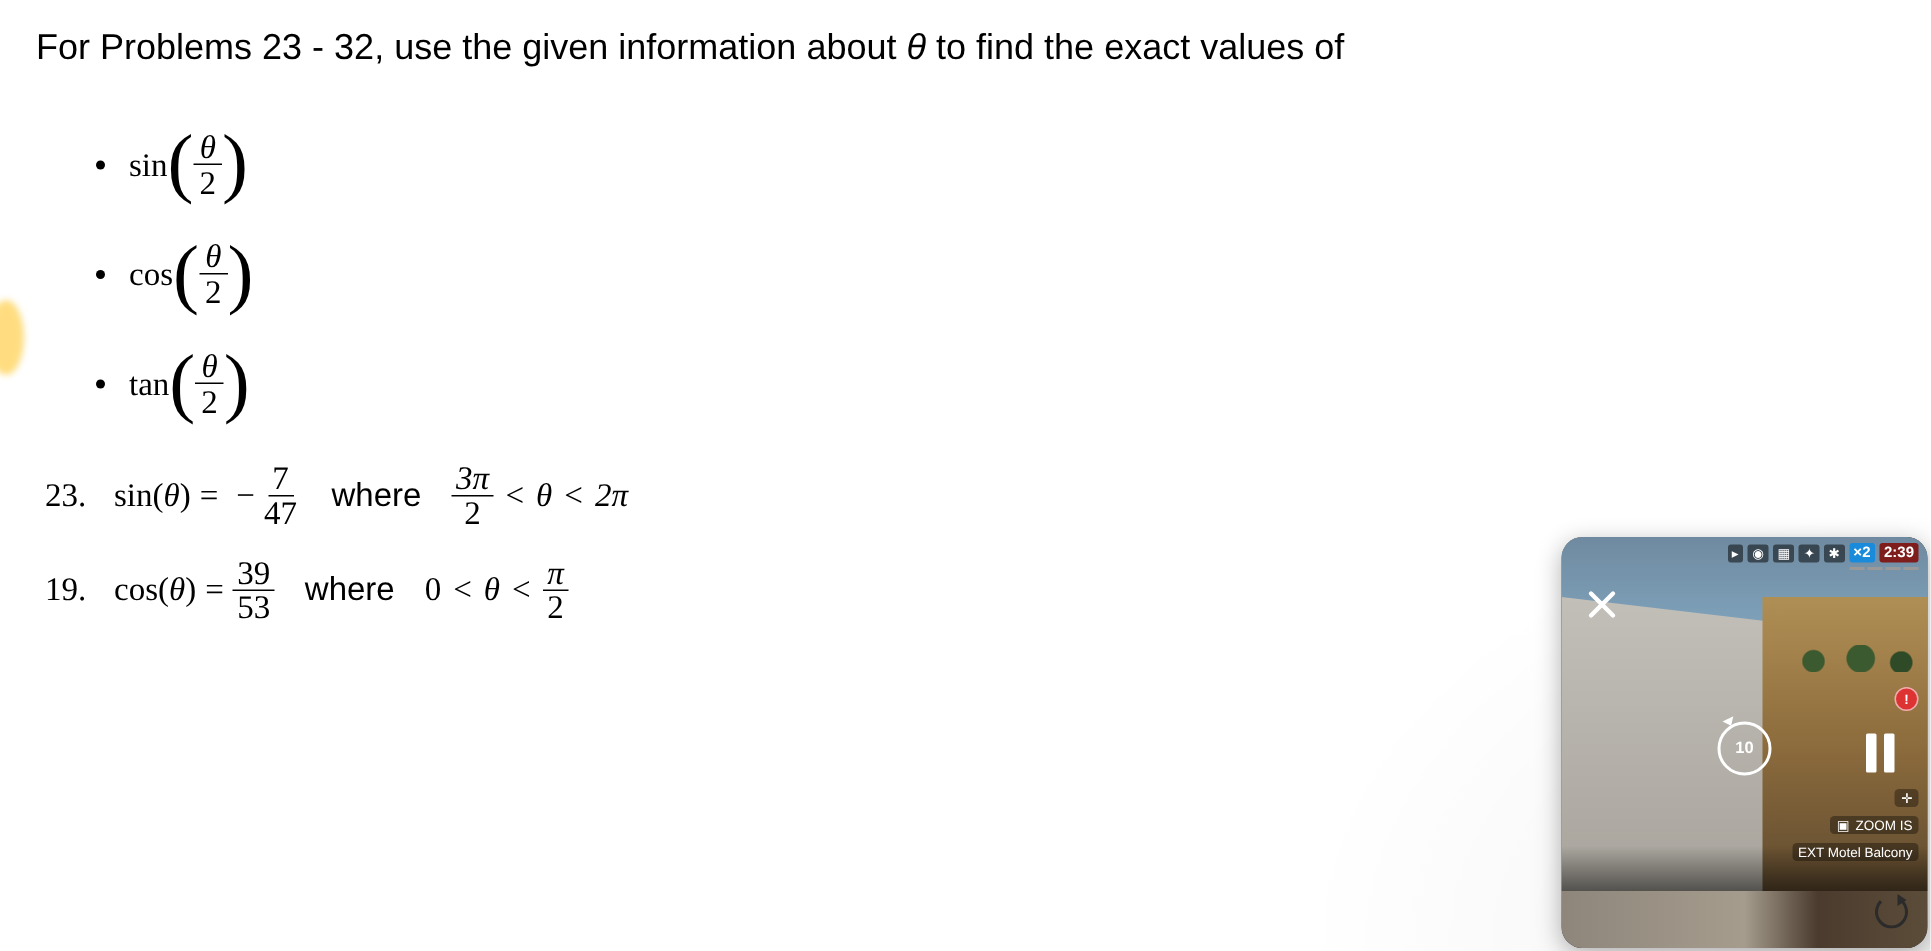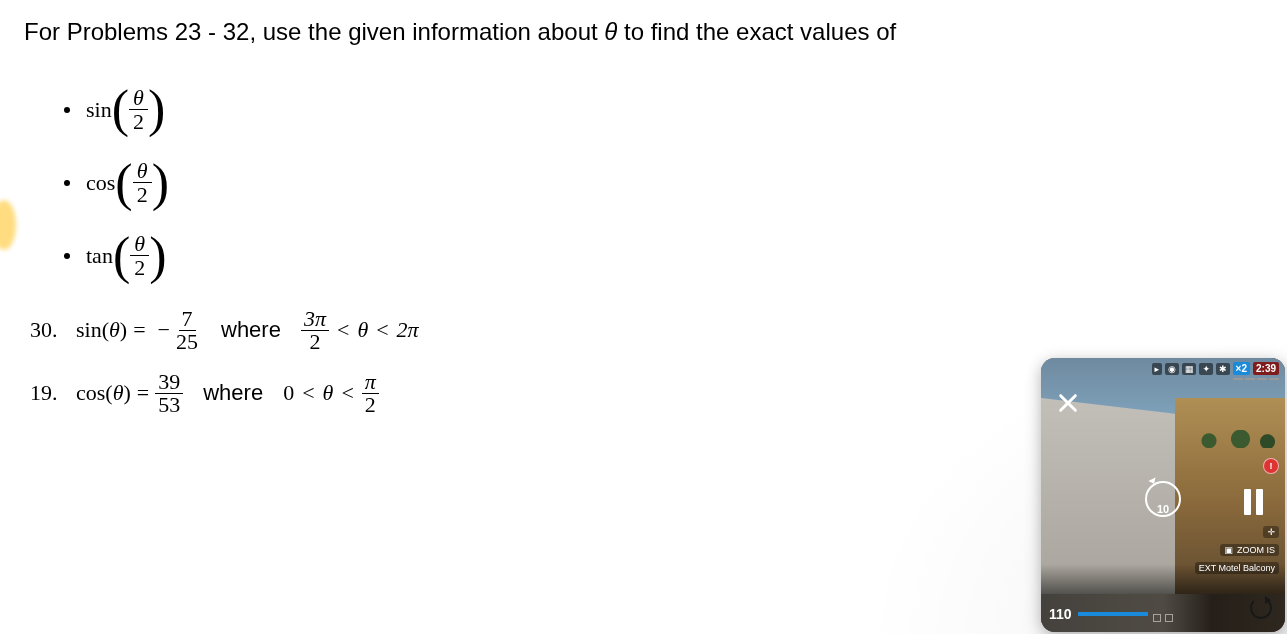--- a/index.html
+++ b/index.html
@@ -183,21 +183,21 @@
     .pip-close svg { width: 22px; height: 22px; }
     .pip-center-btn {
       position: absolute; left: 50%; transform: translateX(-50%);
       bottom: 112px;
       width: 42px; height: 42px;
       display: flex; align-items: center; justify-content: center;
       color: #fff; cursor: pointer;
     }
     .pip-center-btn .ring {
       width: 36px; height: 36px; border: 2.6px solid #fff; border-radius: 50%;
-      display: flex; align-items: flex-end; justify-content: center;
+      display: flex; align-items: center; justify-content: center;
       font-size: 11px; font-weight: bold;
       position: relative;
     }
     .pip-center-btn .ring::before, .pip-center-btn .ring::after {
       content: ""; position: absolute; width: 0; height: 0;
       border-top: 5px solid #fff;
       border-left: 4px solid transparent;
       border-right: 4px solid transparent;
       top: -4px;
     }
@@ -316,30 +316,30 @@
         </span>
         <span class="pr">)</span>
       </span>
     </span>
   </div>
 </div>
 
 <div class="probs">
 
   <div class="prob-row">
-    <span class="pn">30.</span>
+    <span class="pn">23.</span>
     <span>sin</span>
       <span>(</span>
       <span style="font-style:italic;">θ</span>
       <span>)</span>
     <span class="sp">=</span>
     <span class="neg">−</span>
     <span class="sfrac">
       <span class="num">7</span>
-      <span class="den">25</span>
+      <span class="den">47</span>
     </span>
     <span class="txt">where</span>
     <span class="sfrac">
       <span class="num" style="font-style:italic;">3π</span>
       <span class="den">2</span>
     </span>
     <span class="lt">&lt;</span>
     <span style="font-style:italic;">θ</span>
     <span class="lt">&lt;</span>
     <span style="font-style:italic;">2π</span>
@@ -421,25 +421,13 @@
       </div>
     <div class="row">
         <span>EXT Motel Balcony</span>
       </div>
   </div>
 
   <div class="pip-loop">
     <span class="ring2"></span>
   </div>
 
-  <div class="pip-bottom">
-    <div class="pip-hp">
-      <span>110</span>
-      <span class="bar">
-          <span class="fill"></span>
-        </span>
-    </div>
-    <div class="cubes">
-      <span class="cube"></span>
-        <span class="cube"></span>
-    </div>
-  </div>
 </div>
 
 </body></html>

